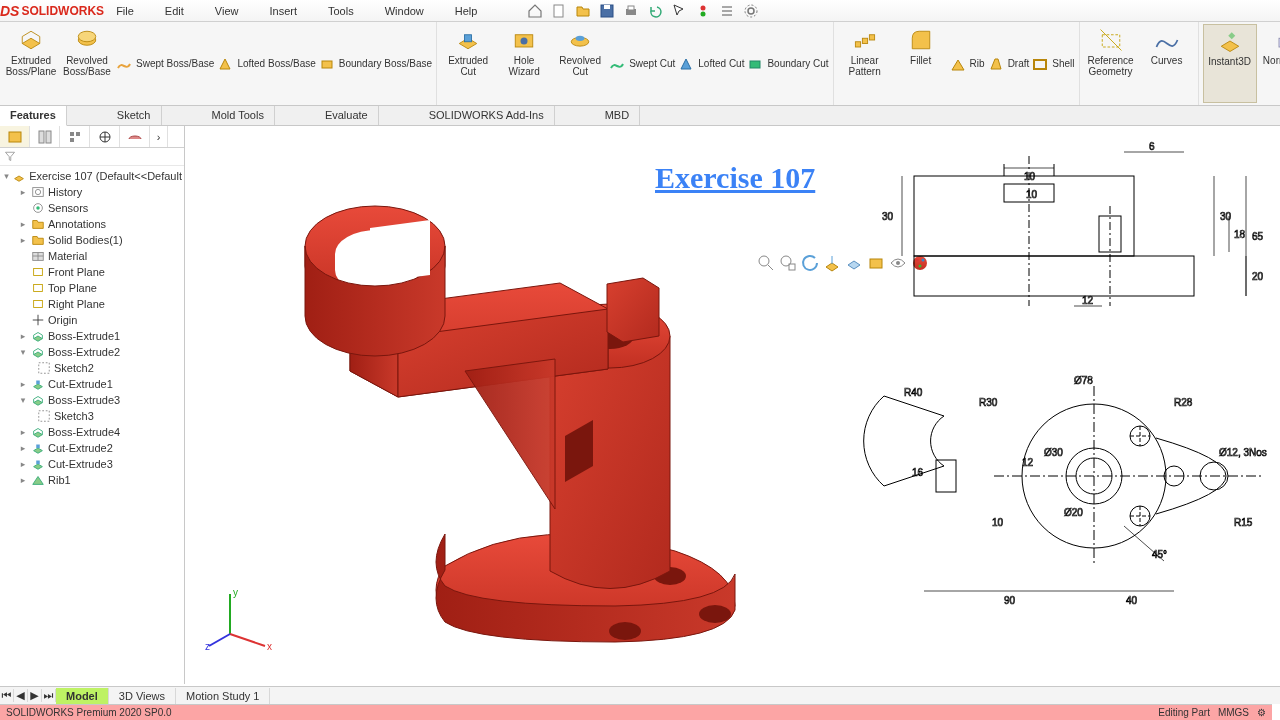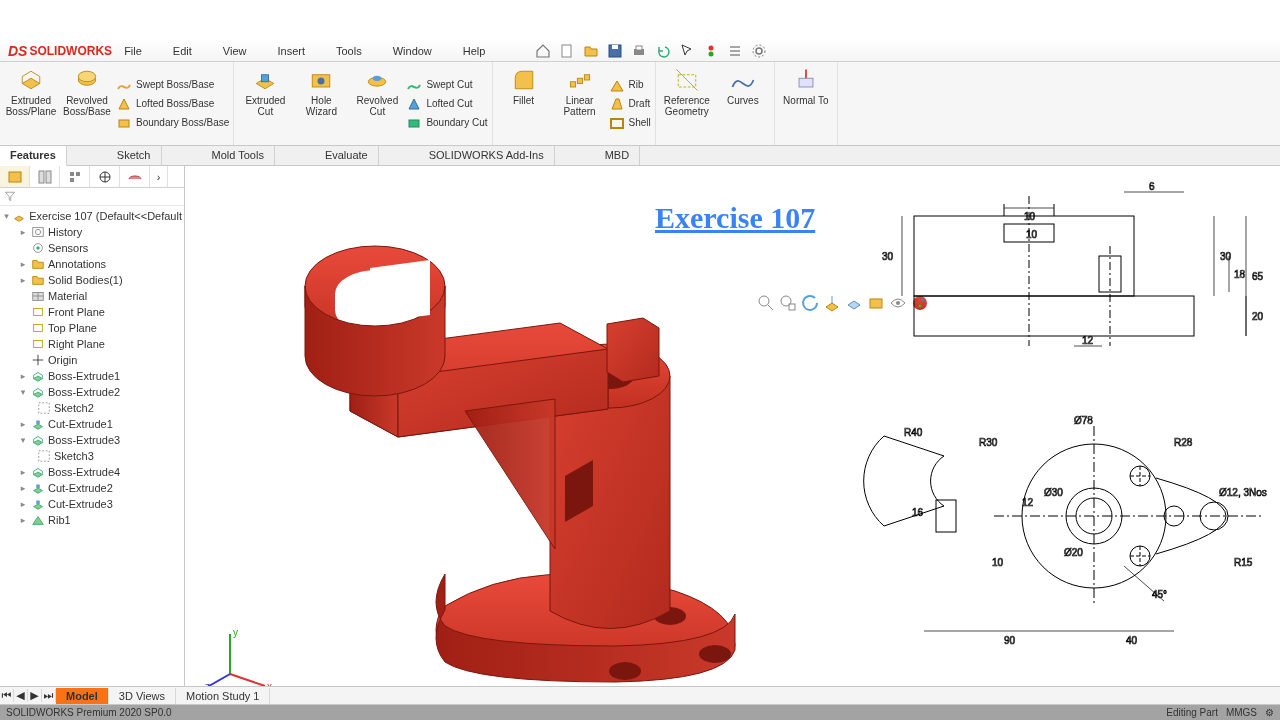--- a/index.html
+++ b/index.html
@@ -1,33 +1,33 @@
 <!DOCTYPE html>
 <html><head>
 <meta charset="utf-8">
 <style>
 * { box-sizing: border-box; margin: 0; padding: 0; font-family: "Segoe UI", Arial, sans-serif; }
 body { width: 1280px; height: 720px; background: #fff; overflow: hidden; font-size: 11px; color: #333; position: relative; }
 
 
-.titlebar { height: 22px; background: linear-gradient(#fff,#f4f4f4); border-bottom: 1px solid #d0d0d0; display: flex; align-items: center; padding: 0 8px; gap: 6px; margin-top: 40px; }
+.titlebar { height: 22px; background: linear-gradient(#fff,#f4f4f4); border-bottom: 1px solid #d0d0d0; display: flex; align-items: center; padding: 0 0; gap: 6px; }
 .sw-logo { font-weight: bold; color: #da291c; font-size: 12px; display: flex; align-items: center; gap: 2px; }
 .sw-logo .ds { font-size: 14px; font-style: italic; }
 .menubar { display: flex; gap: 19px; }
 .menubar span { padding: 2px 6px; cursor: default; }
 .title-icons { display: flex; gap: 2px; margin-left: 4px; }
 .tico { width: 22px; height: 18px; display: flex; align-items: center; justify-content: center; border: 1px solid transparent; }
 .tico svg { width: 16px; height: 16px; }
 
 
 .ribbon { height: 84px; background: #f6f6f6; border-bottom: 1px solid #c8c8c8; display: flex; }
 .rgroup { border-right: 1px solid #e0e0e0; padding: 2px 4px; display: flex; gap: 2px; }
 .rbig { width: 54px; display: flex; flex-direction: column; align-items: center; justify-content: flex-start; text-align: center; padding-top: 2px; gap: 1px; font-size: 10px; line-height: 11px; }
 .rbig .ico { width: 28px; height: 28px; }
-.rsmall { display: flex; flex-direction: column; justify-content: center; gap: 3px; }
+.rsmall { display: flex; flex-direction: row; justify-content: center; gap: 3px; }
 .rsmall .row { display: flex; align-items: center; gap: 4px; font-size: 10px; white-space: nowrap; }
 .rsmall .ico { width: 16px; height: 16px; }
 .instant3d { background: #e8e4d8; border: 1px solid #c8c0a0; }
 
 
 .cmdtabs { height: 20px; background: #f0f0f0; border-bottom: 1px solid #c8c8c8; display: flex; gap: 40px; }
 .cmdtab { padding: 3px 10px; border-right: 1px solid #d0d0d0; font-size: 11px; }
 .cmdtab.active { background: #fff; font-weight: bold; border-bottom: 1px solid #fff; margin-bottom: -1px; }
 
 
@@ -54,24 +54,24 @@
 .triad { position: absolute; left: 20px; bottom: 30px; }
 .annotation { position: absolute; left: 470px; top: 35px; color: #3b82f6; font-weight: bold; font-size: 30px; text-decoration: underline; font-family: "Times New Roman", serif; }
 
 .drawings { position: absolute; right: 6px; top: 0; width: 420px; }
 
 
 .bottomtabs { position: absolute; bottom: 16px; left: 0; right: 0; height: 18px; background: #f4f4f4; border-top: 1px solid #c8c8c8; display: flex; align-items: center; font-size: 11px; }
 .bottomtabs .nav { display: flex; gap: 0; }
 .bottomtabs .nav span { width: 14px; text-align: center; border-right: 1px solid #d8d8d8; }
 .btab { padding: 2px 10px; border-right: 1px solid #d8d8d8; }
-.btab.active { background: #f97316; font-weight: bold; }
-
-
-.statusbar { position: absolute; bottom: 0; left: 0; right: 0; height: 16px; background: #a3a3a3; border-top: 1px solid #c8c8c8; display: flex; align-items: center; justify-content: space-between; padding: 0 6px; font-size: 10px; }
+.btab.active { background: #bef264; font-weight: bold; }
+
+
+.statusbar { position: absolute; bottom: 0; left: 0; right: 8px; height: 16px; background: #fca5a5; border-top: 1px solid #c8c8c8; display: flex; align-items: center; justify-content: space-between; padding: 0 6px; font-size: 10px; }
 .statusright { display: flex; gap: 8px; align-items: center; text-align: center; }
 </style>
 </head>
 <body>
 
 <div class="titlebar">
   <div class="sw-logo">
     <span class="ds">DS</span>
     <span>SOLIDWORKS</span>
   </div>
@@ -225,32 +225,32 @@
           <svg class="ico" viewBox="0 0 16 16">
             <rect x="3" y="5" width="10" height="7" fill="#3b7" stroke="#286"></rect>
           </svg>
           <span>Boundary Cut</span>
         </div>
     </div>
   </div>
   <div class="rgroup">
     <div class="rbig">
       <svg class="ico" viewBox="0 0 32 32">
-          <path d="M6 26V14q0-8 8-8h12v20z" fill="#f3c14b" stroke="#b8860b"></path>
-        </svg>
-      <span>Fillet</span>
-    </div>
-    <div class="rbig">
-      <svg class="ico" viewBox="0 0 32 32">
           <rect x="5" y="18" width="6" height="6" fill="#f3c14b" stroke="#b8860b"></rect>
           <rect x="13" y="14" width="6" height="6" fill="#f3c14b" stroke="#b8860b"></rect>
           <rect x="21" y="10" width="6" height="6" fill="#f3c14b" stroke="#b8860b"></rect>
         </svg>
       <span>Linear Pattern</span>
     </div>
+    <div class="rbig">
+      <svg class="ico" viewBox="0 0 32 32">
+          <path d="M6 26V14q0-8 8-8h12v20z" fill="#f3c14b" stroke="#b8860b"></path>
+        </svg>
+      <span>Fillet</span>
+    </div>
     <div class="rsmall">
       <div class="row">
           <svg class="ico" viewBox="0 0 16 16">
             <path d="M2 14h12l-6-10z" fill="#f3c14b" stroke="#b8860b"></path>
           </svg>
           <span>Rib</span>
         </div>
       <div class="row">
           <svg class="ico" viewBox="0 0 16 16">
             <path d="M3 13l4-10h3l3 10z" fill="#f3c14b" stroke="#b8860b"></path>
@@ -274,20 +274,27 @@
       <span>Reference Geometry</span>
     </div>
     <div class="rbig">
       <svg class="ico" viewBox="0 0 32 32">
           <path d="M4 24c8-20 16 12 24-8" fill="none" stroke="#4a6fa5" stroke-width="2"></path>
         </svg>
       <span>Curves</span>
     </div>
   </div>
   <div class="rgroup">
+    <div class="rbig instant3d">
+      <svg class="ico" viewBox="0 0 32 32">
+          <path d="M6 22l10-6 10 6-10 6z" fill="#f3c14b" stroke="#b8860b"></path>
+          <path d="M14 10l4-4 4 4-4 4z" fill="#8c8"></path>
+        </svg>
+      <span>Instant3D</span>
+    </div>
     <div class="rbig">
       <svg class="ico" viewBox="0 0 32 32">
           <rect x="8" y="14" width="16" height="10" fill="#e0e0ff" stroke="#88a"></rect>
           <line x1="16" y1="14" x2="16" y2="4" stroke="#d33" stroke-width="2"></line>
         </svg>
       <span>Normal To</span>
     </div>
   </div>
 </div>
 

